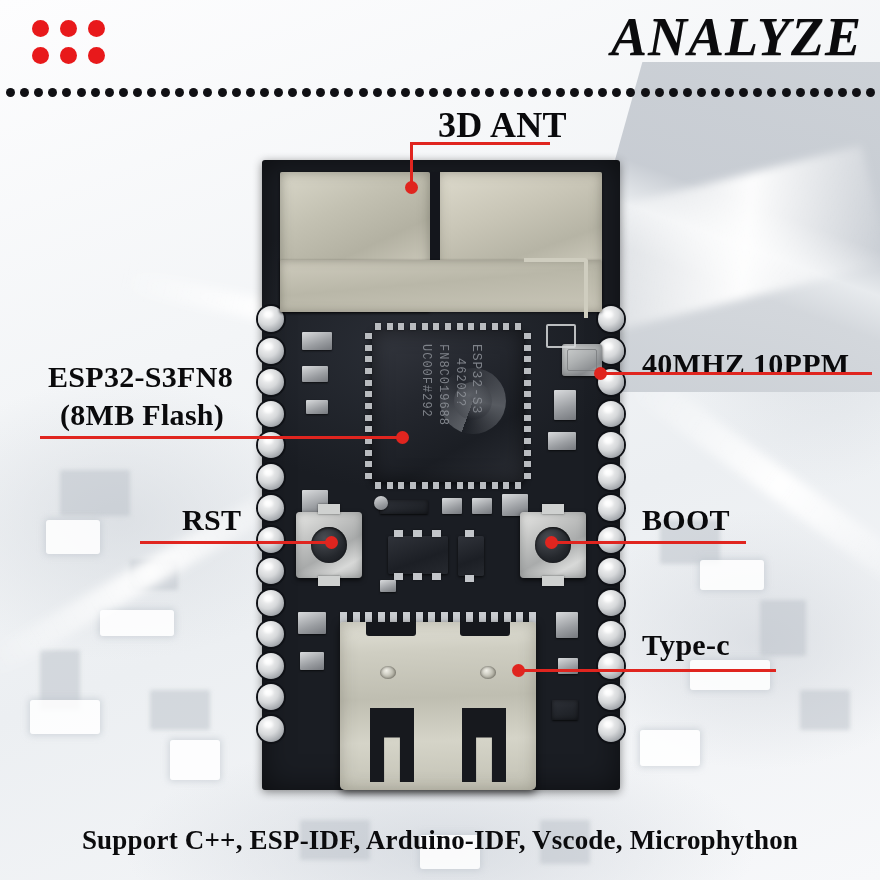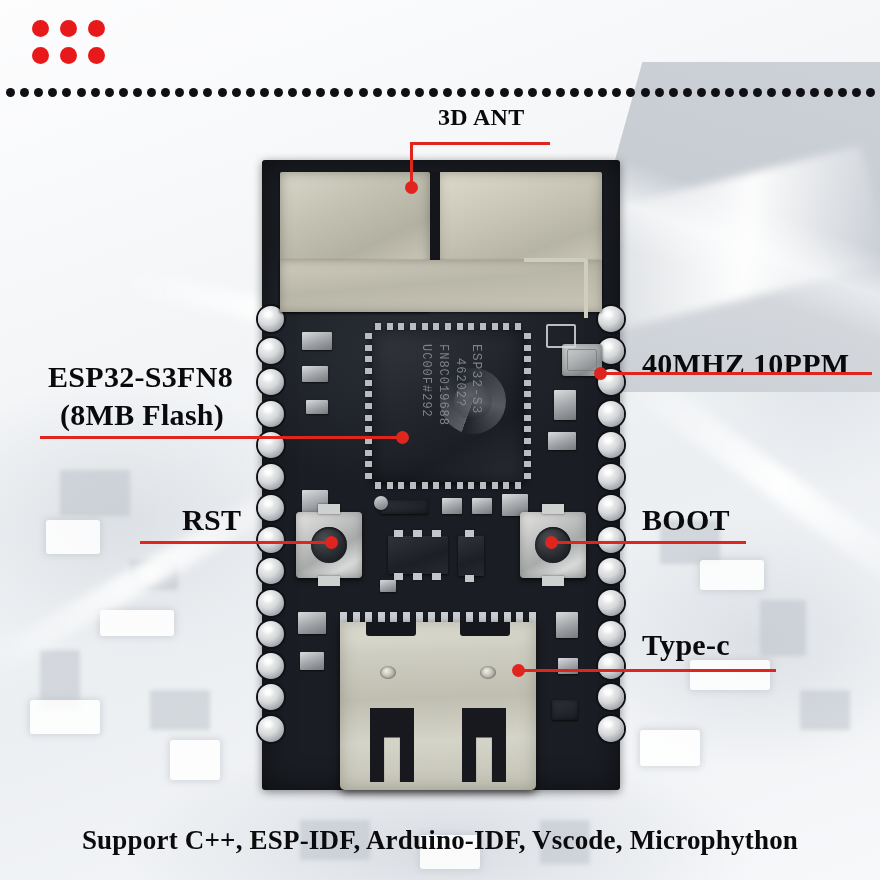--- a/index.html
+++ b/index.html
@@ -211,20 +211,21 @@
 
 <div id="header">
   <div id="dots-logo">
       <i style="left: 0px; top: 0px;"></i>
       <i style="left: 28px; top: 0px;"></i>
       <i style="left: 56px; top: 0px;"></i>
       <i style="left: 0px; top: 27px;"></i>
       <i style="left: 28px; top: 27px;"></i>
       <i style="left: 56px; top: 27px;"></i>
     </div>
+  <div id="title">ANALYZE</div>
 </div>
 <div id="divider">
     <span style="left: 6px;"></span>
     <span style="left: 20.1px;"></span>
     <span style="left: 34.2px;"></span>
     <span style="left: 48.3px;"></span>
     <span style="left: 62.4px;"></span>
     <span style="left: 76.5px;"></span>
     <span style="left: 90.6px;"></span>
     <span style="left: 104.7px;"></span>
@@ -460,21 +461,21 @@
   <div id="usbc">
     <div class="notch" style="left:26px;"></div>
     <div class="notch" style="left:120px;"></div>
     <div class="screwh" style="left:40px;top:44px;"></div>
     <div class="screwh" style="left:140px;top:44px;"></div>
     <div class="clip" style="left:30px;top:86px;"></div>
     <div class="clip" style="left:122px;top:86px;"></div>
   </div>
 </div>
 
-<div class="label" style="left:438px;top:104px;font-size:24px;">3D ANT</div>
+<div class="label" style="left:438px;top:104px;font-size:36px;">3D ANT</div>
 <div class="lead" style="left:410px;top:142px;width:140px;"></div>
 <div class="leadv" style="left:410px;top:142px;height:46px;"></div>
 <div class="dot" style="left:405px;top:181px;"></div>
 
 <div class="label" style="left:48px;top:360px;font-size:30px;">ESP32-S3FN8</div>
 <div class="label" style="left:60px;top:398px;font-size:30px;">(8MB Flash)</div>
 <div class="lead" style="left:40px;top:436px;width:362px;"></div>
 <div class="dot" style="left:396px;top:431px;"></div>
 
 <div class="label" style="left:642px;top:347px;font-size:30px;">40MHZ 10PPM</div>

